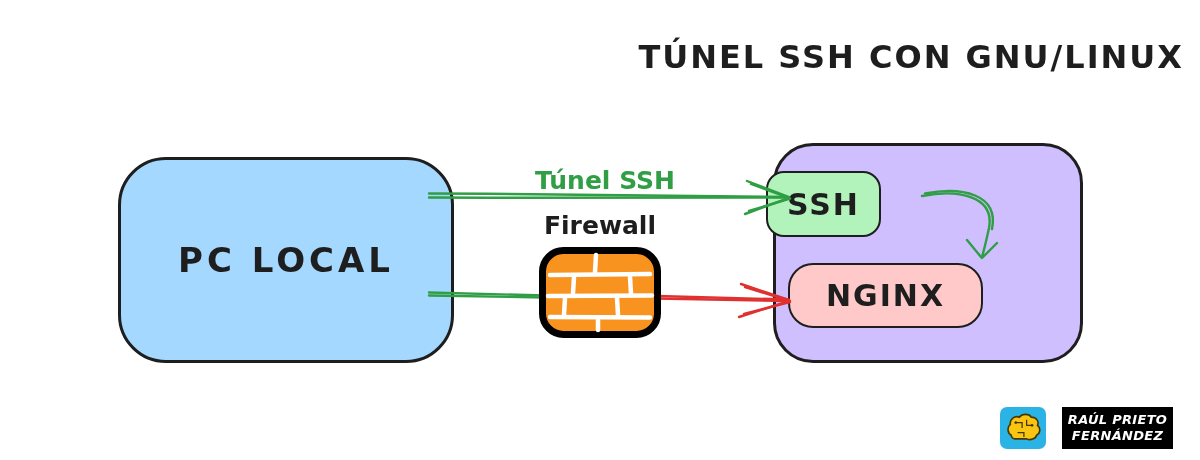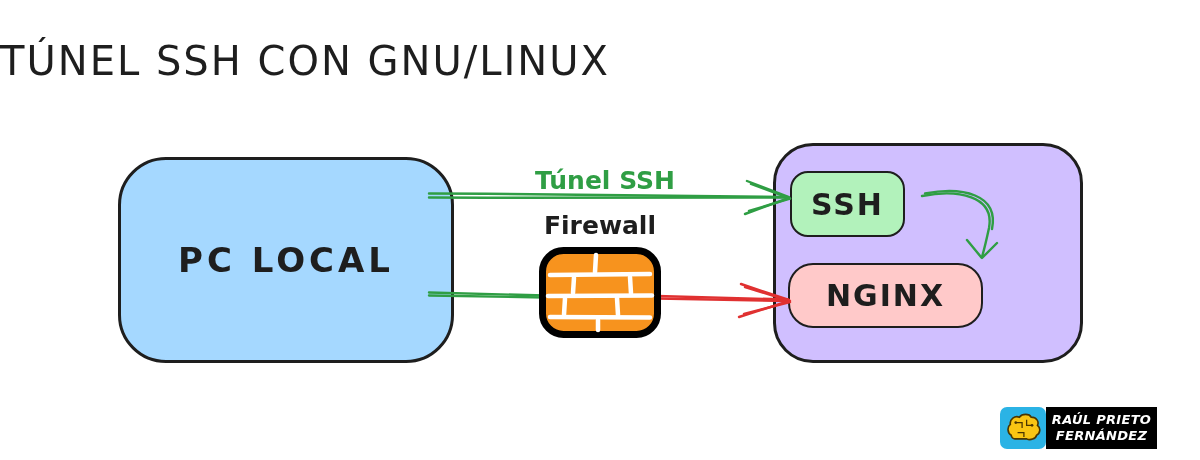--- a/index.html
+++ b/index.html
@@ -4,40 +4,40 @@
 <style>
   html,body{margin:0;padding:0;background:#ffffff;}
   .canvas{
     position:relative;width:1200px;height:460px;overflow:hidden;
     background:#ffffff;
     font-family:"DejaVu Sans", sans-serif;
     color:#1e1e1e;
   }
   .title{
     position:absolute;left:0;top:38px;width:1184px;
-    text-align:left;
-    font-size:40px;font-weight:normal;letter-spacing:2px;
+    text-align:right;
+    font-size:32px;font-weight:bold;letter-spacing:2px;
     color:#1e1e1e;
   }
   .node{
     position:absolute;display:flex;align-items:center;justify-content:center;
     box-sizing:border-box;border:3px solid #1e1e1e;
     font-weight:bold;color:#1e1e1e;
   }
   .pc-local{
     left:118px;top:157px;width:336px;height:206px;
     background:#a5d8ff;border-radius:48px;
     font-size:34px;letter-spacing:4px;z-index:2;
   }
   .server-group{
     left:773px;top:143px;width:310px;height:220px;
     background:#d0bfff;border-radius:40px;z-index:1;
   }
   .ssh-box{
-    left:790px;top:171px;width:115px;height:66px;
+    left:766px;top:171px;width:115px;height:66px;
     background:#b2f2bb;border-radius:18px;border-width:2.5px;
     font-size:30px;letter-spacing:2px;z-index:3;
   }
   .nginx-box{
     left:788px;top:263px;width:195px;height:65px;
     background:#ffc9c9;border-radius:25px;border-width:2.5px;
     font-size:30px;letter-spacing:2px;z-index:3;
   }
   .float-label{
     position:absolute;text-align:center;font-weight:bold;z-index:7;
@@ -47,21 +47,21 @@
     font-size:25px;color:#2f9e44;
   }
   .firewall-label{
     left:520px;top:211px;width:160px;
     font-size:25px;color:#1e1e1e;
   }
   .arrows{position:absolute;left:0;top:0;z-index:5;pointer-events:none;}
   .firewall-icon{position:absolute;left:538px;top:246px;z-index:6;}
   .watermark{
     position:absolute;left:1000px;top:407px;height:42px;
-    display:flex;z-index:8;
+    display:flex;z-index:8;gap:16px;
   }
   .wm-icon{
     width:46px;height:42px;border-radius:7px;
     background:#2bb3e5;display:flex;align-items:center;justify-content:center;
   }
   .wm-text{
     width:111px;height:42px;background:#000000;
     display:flex;flex-direction:column;align-items:center;justify-content:center;
     color:#ffffff;font-size:13px;font-weight:bold;font-style:italic;
     line-height:16px;letter-spacing:0.3px;

